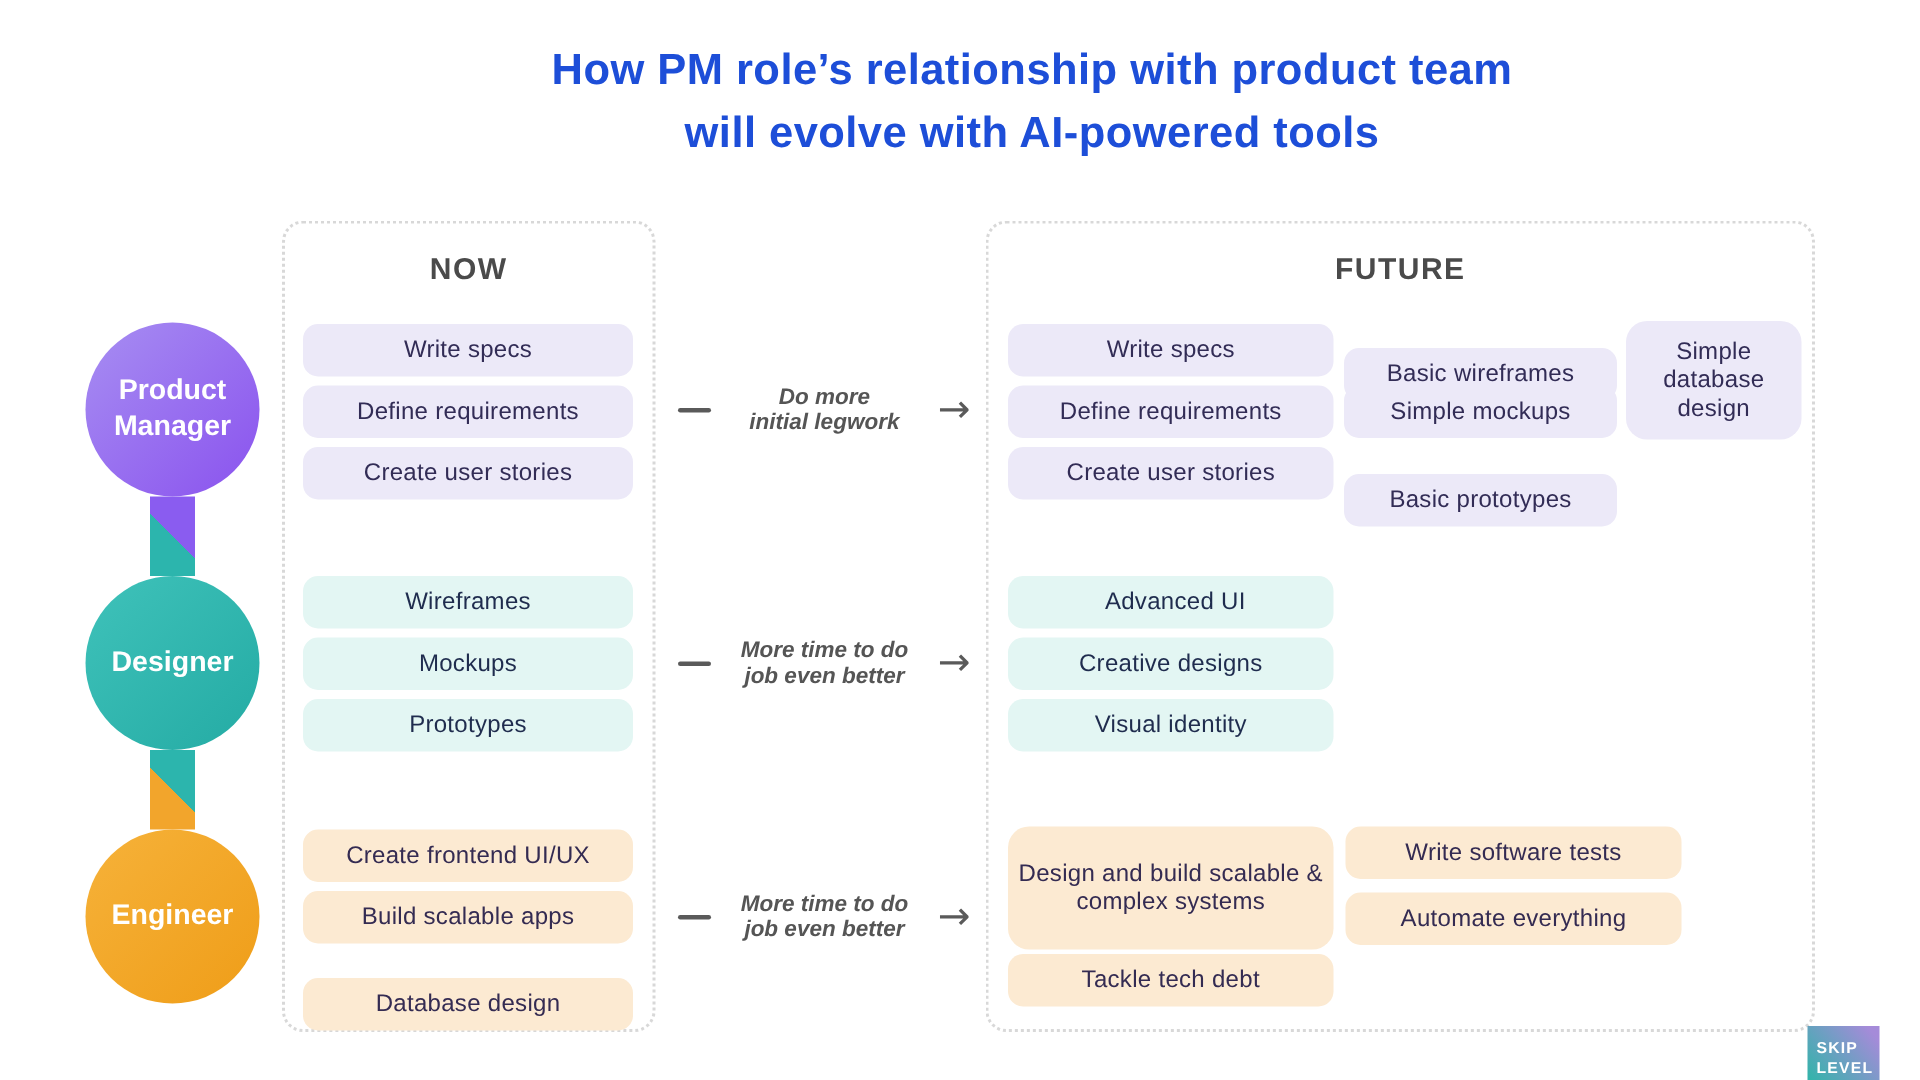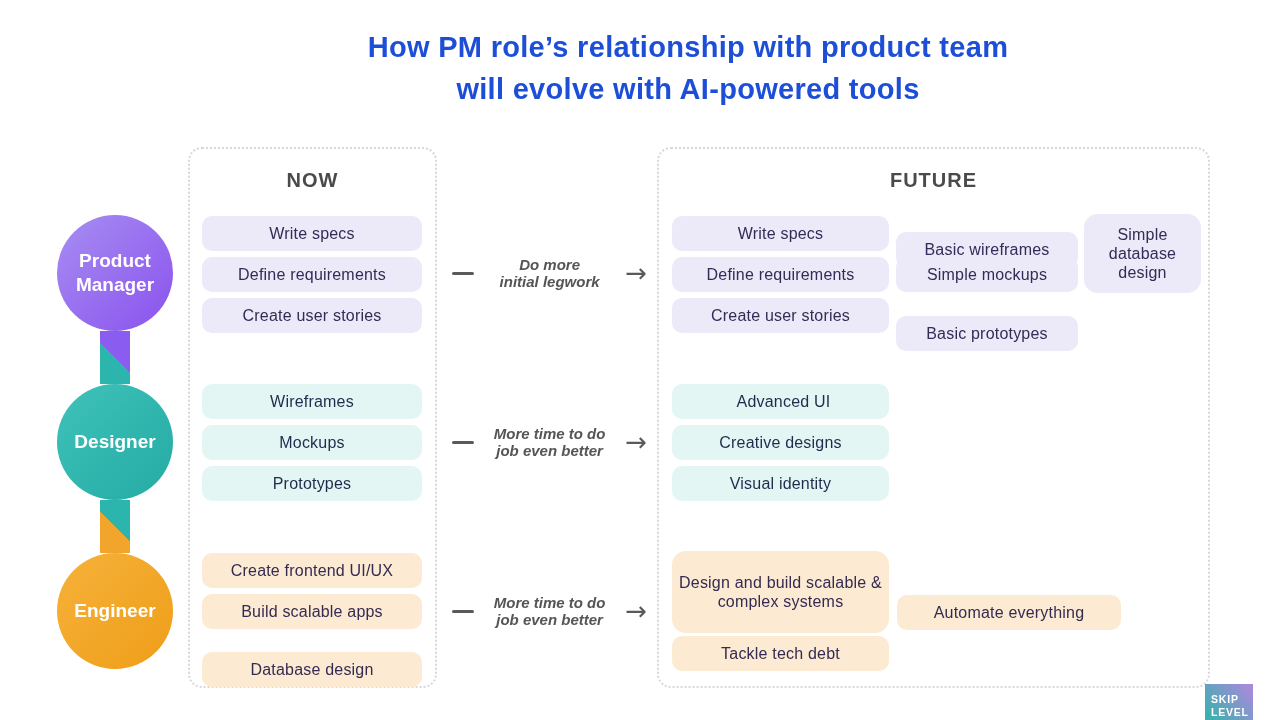--- a/index.html
+++ b/index.html
@@ -209,20 +209,21 @@
   <div class="pill pill-pm" style="left:896px; top:257px; width:182px;">Simple mockups</div>
   <div class="pill pill-pm" style="left:896px; top:298px; width:182px;margin-top:18px;">Basic prototypes</div>
   <div class="pill pill-pm pill-tall" style="left:1084px; top:214px; width:117px; height:79px;">Simple database design</div>
 
   <div class="pill pill-designer" style="left:672px; top:384px; width:217px;padding-left:12px;">Advanced UI</div>
   <div class="pill pill-designer" style="left:672px; top:425px; width:217px;">Creative designs</div>
   <div class="pill pill-designer" style="left:672px; top:466px; width:217px;border-radius:10px;">Visual identity</div>
 
   <div class="pill pill-engineer pill-tall" style="left:672px; top:551px; width:217px; height:82px;">Design and build scalable &amp; complex systems</div>
   <div class="pill pill-engineer" style="left:672px; top:636px; width:217px;">Tackle tech debt</div>
+  <div class="pill pill-engineer" style="left:897px; top:551px; width:224px;">Write software tests</div>
   <div class="pill pill-engineer" style="left:897px; top:595px; width:224px;">Automate everything</div>
 
   <div class="arrow-group arrow-1">
     <div class="arrow-dash"></div>
     <div class="arrow-text">
       <div>Do more</div>
       <div>initial legwork</div>
     </div>
     <div class="arrow-head">→</div>
   </div>

